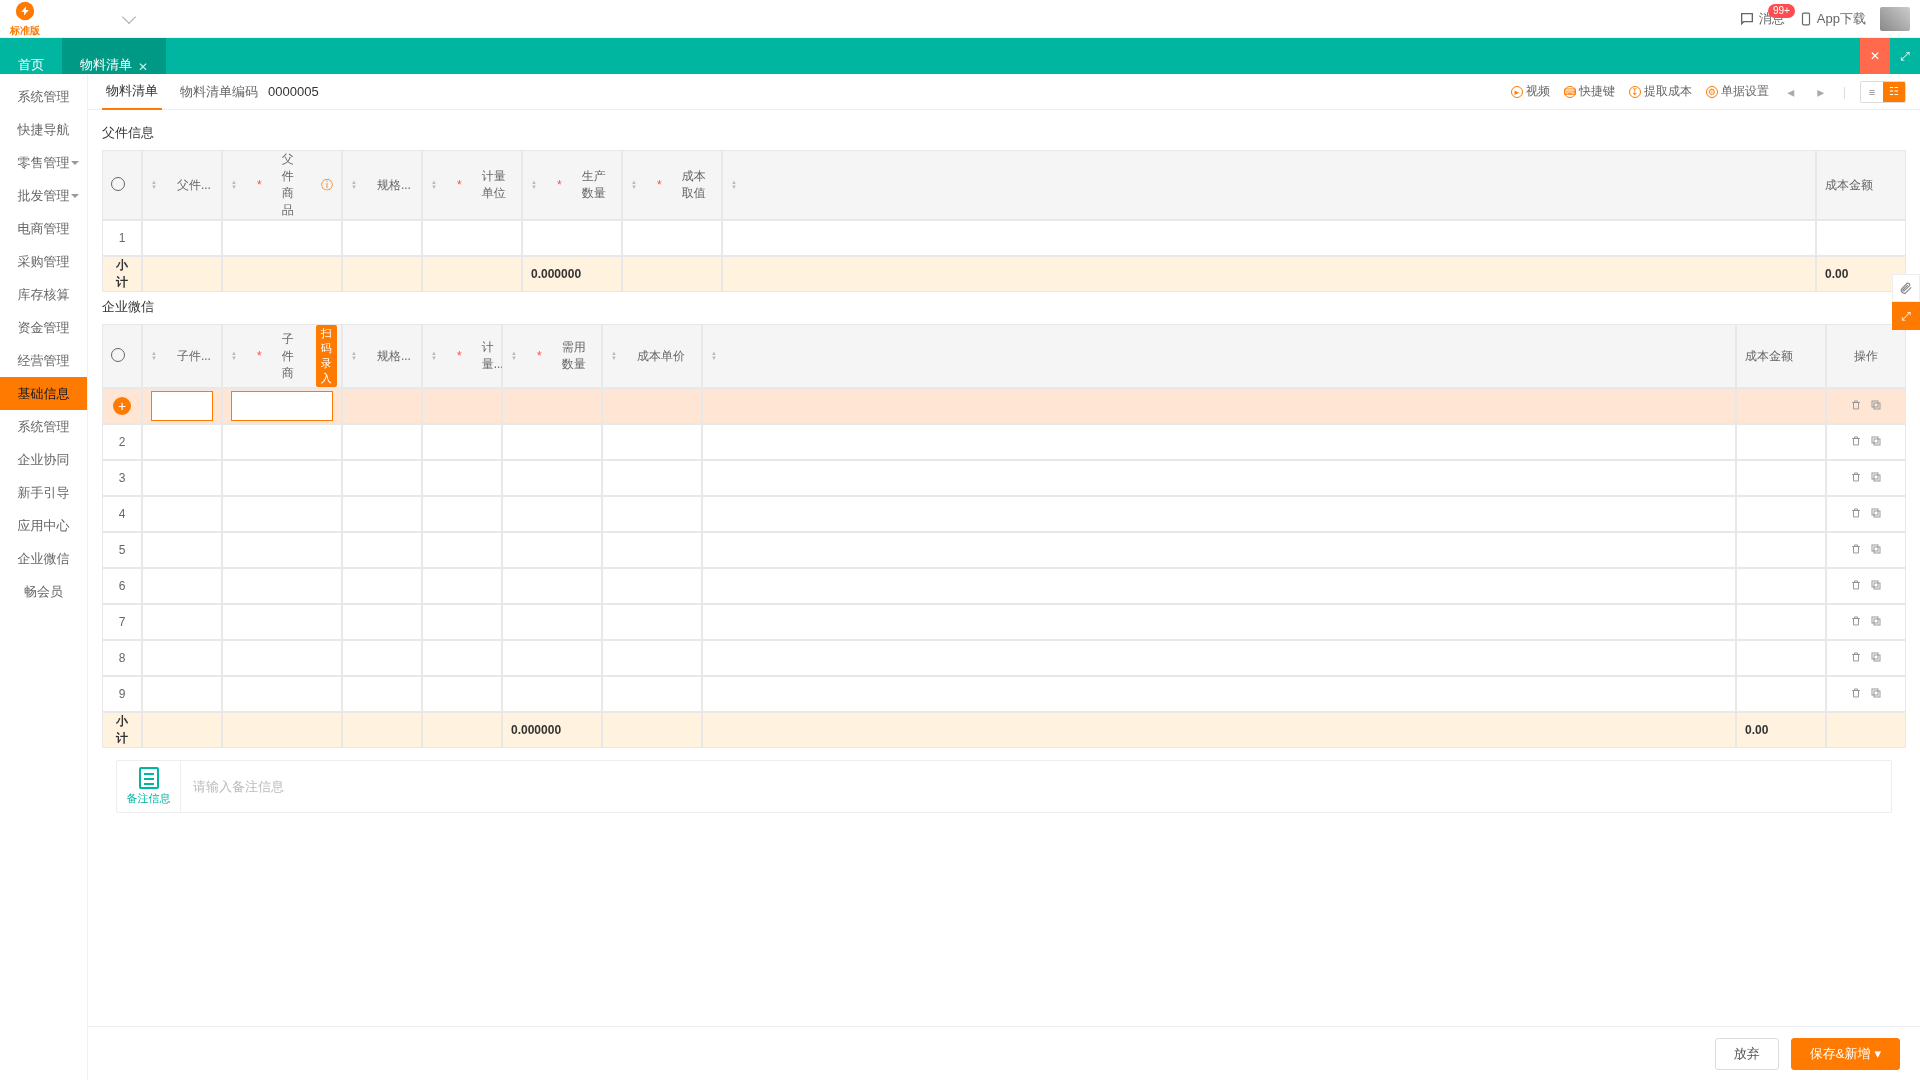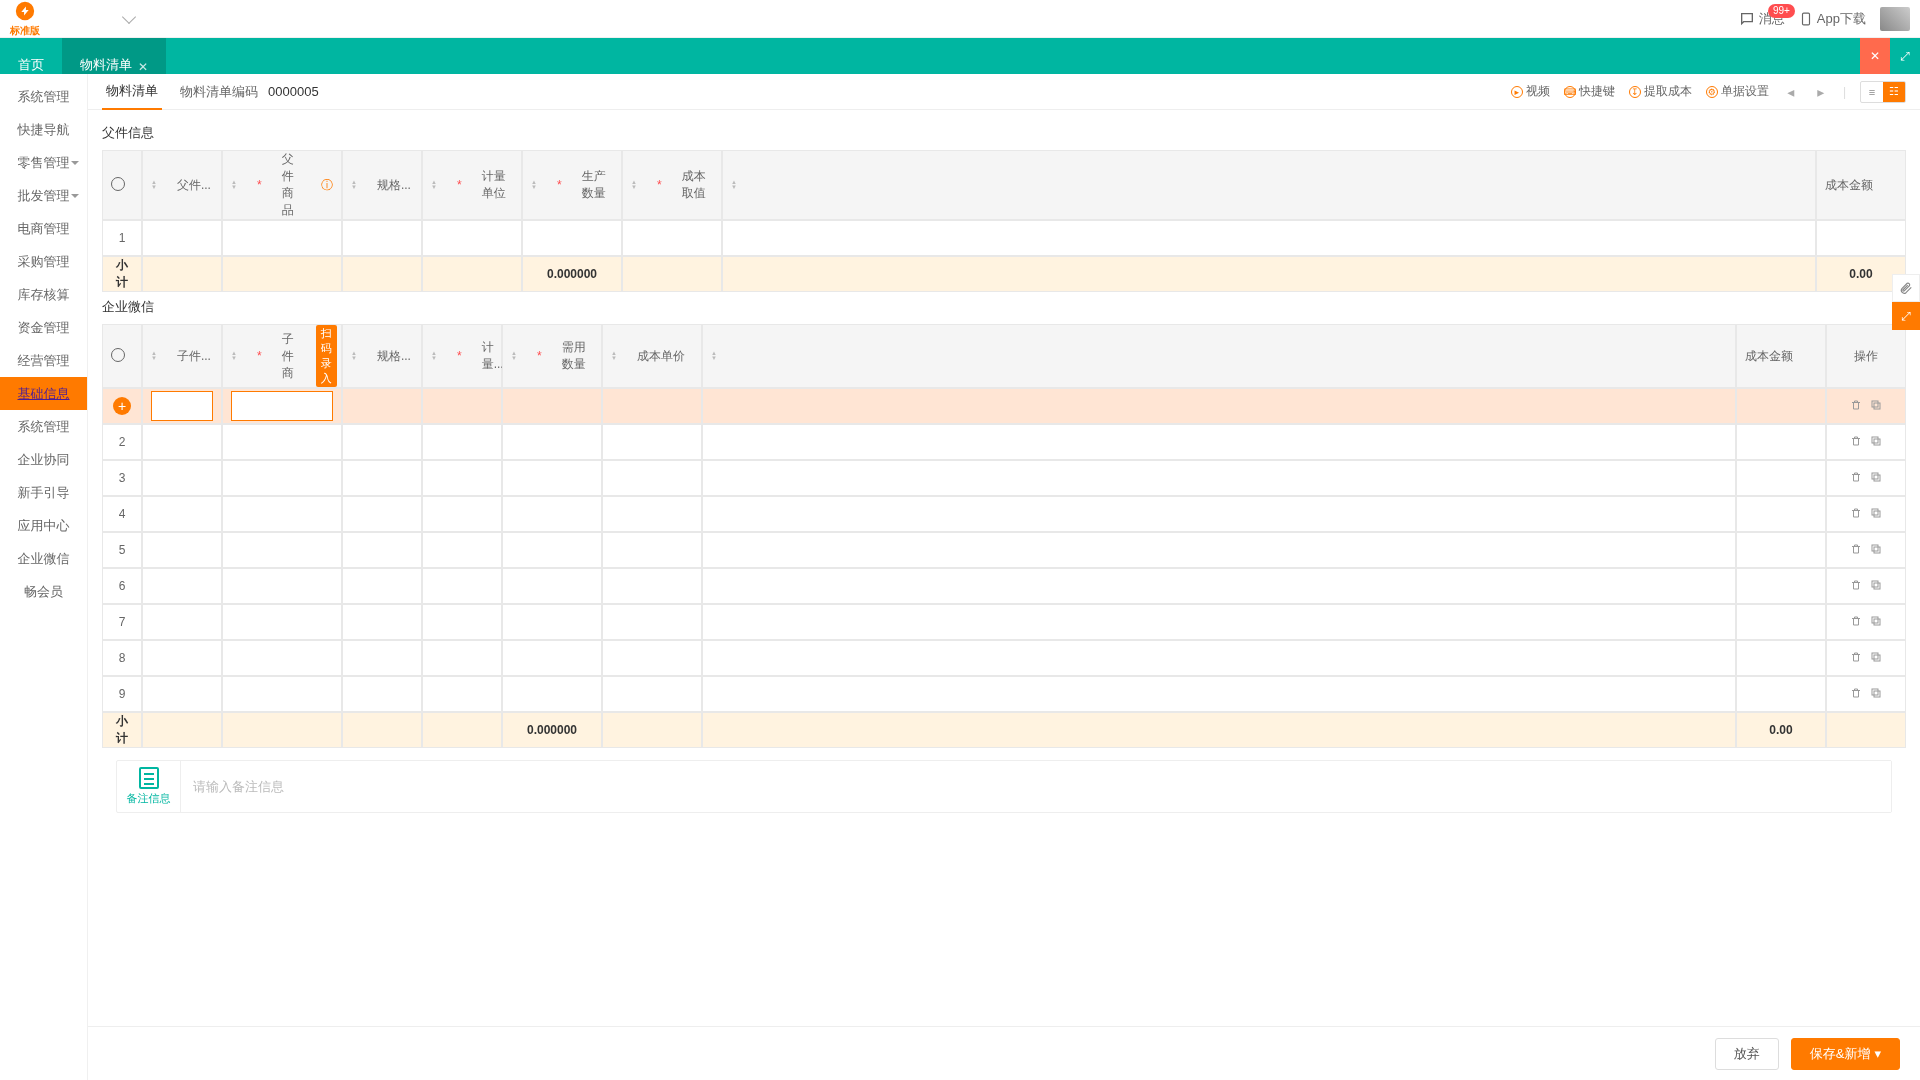--- a/index.html
+++ b/index.html
@@ -17,21 +17,21 @@
 .tabbar { height: 36px; background: #00b6a1; display: flex; align-items: stretch; position: relative; }
 .tab { padding: 0 18px; display: flex; align-items: flex-end; color: #fff; font-size: 13px; cursor: pointer; gap: 6px;}
 .tab.active { background: #009986; }
 .tab-close { font-size: 12px; opacity: .8;}
 .tabbar-right { position: absolute; right: 0; top: 0; height: 100%; display: flex; align-items: center; gap: 0; }
 .tabbar-btn { width: 30px; height: 36px; display: flex; align-items: center; justify-content: center; color: #fff; cursor: pointer; }
 .tabbar-btn.close { background: #ff6a4d; }
 .layout { display: flex; height: calc(100% - 74px); }
 .sidebar { width: 88px; border-right: 1px solid #f0f0f0; padding-top: 6px; }
 .side-item { height: 33px; display: flex; align-items: center; justify-content: center; font-size: 13px; color: #666; cursor: pointer; position: relative; padding: 0 4px;}
-.side-item.active { background: #ff7a00; color: #4c1d95; text-decoration: underline; }
+.side-item.active { background: #ff7a00; color: #0f172a; }
 .side-item .caret { position: absolute; right: 8px; width: 0; height: 0; border-top: 4px solid #999; border-left: 4px solid transparent; border-right: 4px solid transparent;}
 .content { flex: 1; display: flex; flex-direction: column; overflow: hidden; position: relative; padding-bottom: 60px;}
 .subhead { height: 36px; display: flex; align-items: center; justify-content: space-between; border-bottom: 1px solid #eee; padding: 0 14px; }
 .subhead-left { display: flex; align-items: center; gap: 18px; }
 .subtab { font-size: 13px; color: #666; padding: 8px 4px; cursor: pointer;}
 .subtab.active { color: #333; border-bottom: 2px solid #ff7a00; font-weight: 500;}
 .doc-code { display: flex; align-items: center; gap: 10px; font-size: 13px; color: #666; }
 .doc-code span:last-child { color: #333; }
 .subhead-right { display: flex; align-items: center; gap: 14px; color: #666; font-size: 12px;}
 .sh-link { display: flex; align-items: center; gap: 3px; cursor: pointer; }
@@ -45,21 +45,21 @@
 table.grid { width: 100%; border-collapse: separate; border-spacing: 0; table-layout: fixed; }
 .grid th, .grid td { border: 1px solid #e8e8e8; padding: 0 8px; height: 36px; font-size: 12px; }
 .grid th { background: #f5f5f5; color: #666; font-weight: normal; text-align: left; position: relative;}
 .th-inner { display: flex; align-items: center; gap: 20px;}
 .sort { display: inline-flex; flex-direction: column; font-size: 6px; line-height: 5px; color: #bbb; }
 .req-dot { color: #ff4d4f; }
 .gear-cell { width: 40px; text-align: center; background: #f5f5f5; color: #999;}
 .row-num { text-align: center; color: #666; }
 .subtotal-row td { background: #fff3e0; font-weight: bold; color: #333;}
 .parent .subtotal-row td { background: #fff3e0; }
-.ralign { text-align: center; }
+.ralign { text-align: left; }
 .child-highlight td { background: #ffe5d4; }
 .add-btn { width: 18px; height: 18px; border-radius: 50%; background: #ff7a00; color: #fff; display: inline-flex; align-items: center; justify-content: center; font-size: 14px; cursor: pointer;}
 .scan-tag { background: #ff7a00; color: #fff; font-size: 11px; padding: 1px 5px; border-radius: 2px; margin-left: 2px;}
 .ops-cell { text-align: center; color: #888;}
 .ops-ico { display: inline-block; width: 14px; height: 14px; margin: 0 3px; cursor: pointer; color: #999;}
 .cell-input { border: 1px solid #ff7a00; height: 30px; background: #fff; }
 .remarks-bar { display: flex; border: 1px solid #eee; border-radius: 2px; margin: 0 14px 10px; background: #fff;}
 .remarks-label { width: 64px; display: flex; flex-direction: column; align-items: center; justify-content: center; gap: 2px; border-right: 1px solid #eee; color: #00b6a1; font-size: 11px; padding: 6px 0;}
 .remarks-label .doc-icon { width: 20px; height: 22px; border: 2px solid #00b6a1; border-radius: 2px; position: relative;}
 .remarks-label .doc-icon::before { content: ""; position: absolute; left: 3px; right: 3px; top: 4px; height: 2px; background: #00b6a1; box-shadow: 0 5px 0 #00b6a1, 0 10px 0 #00b6a1;}

